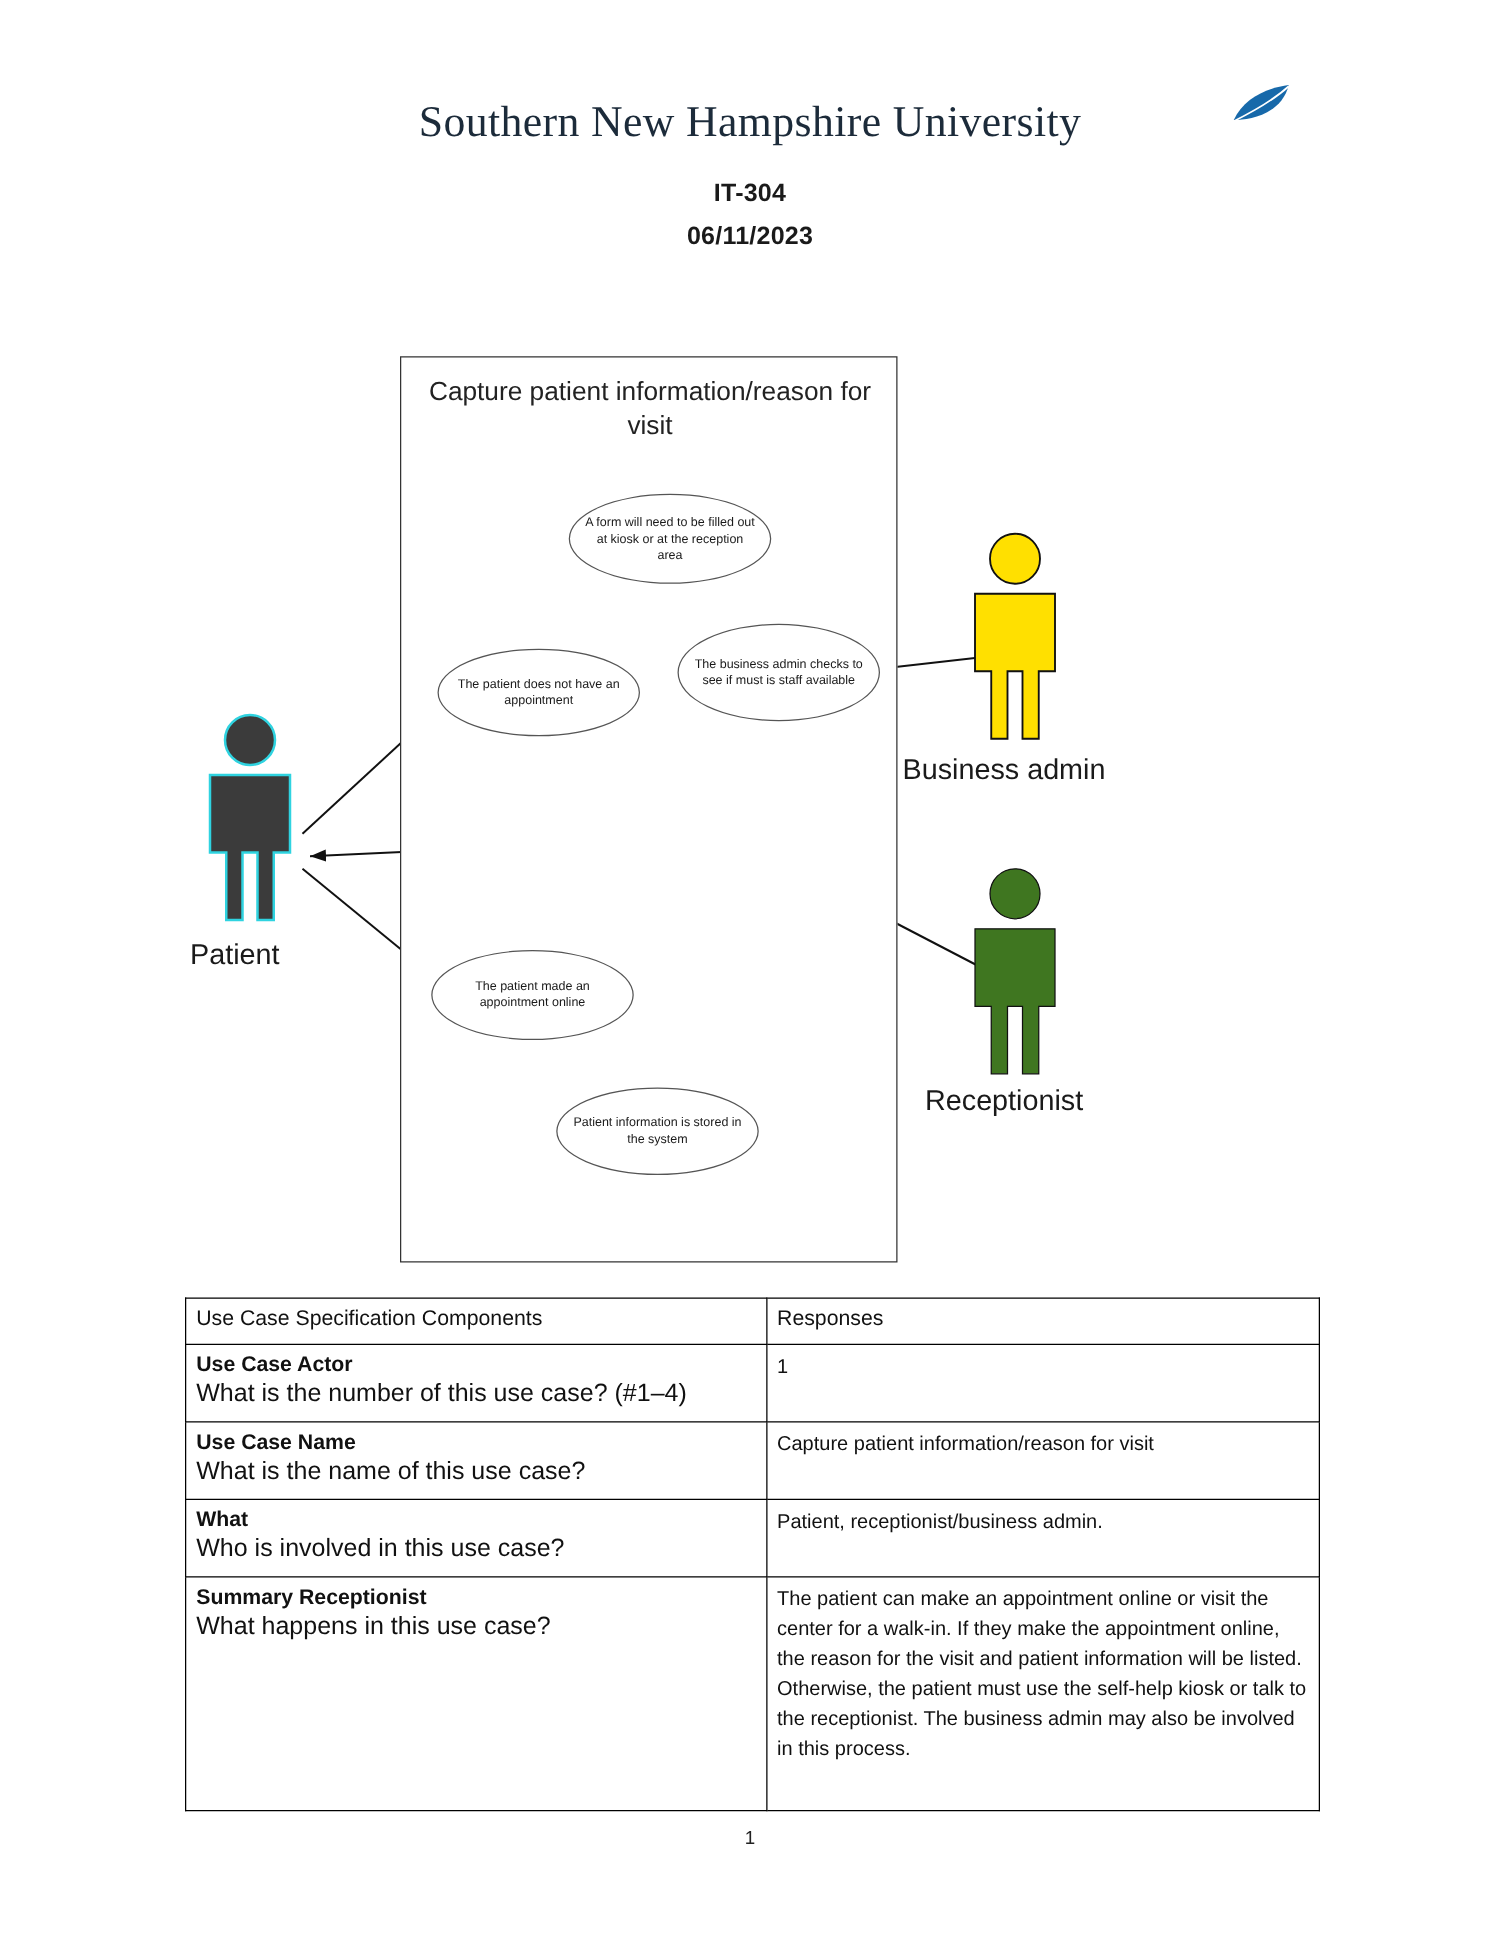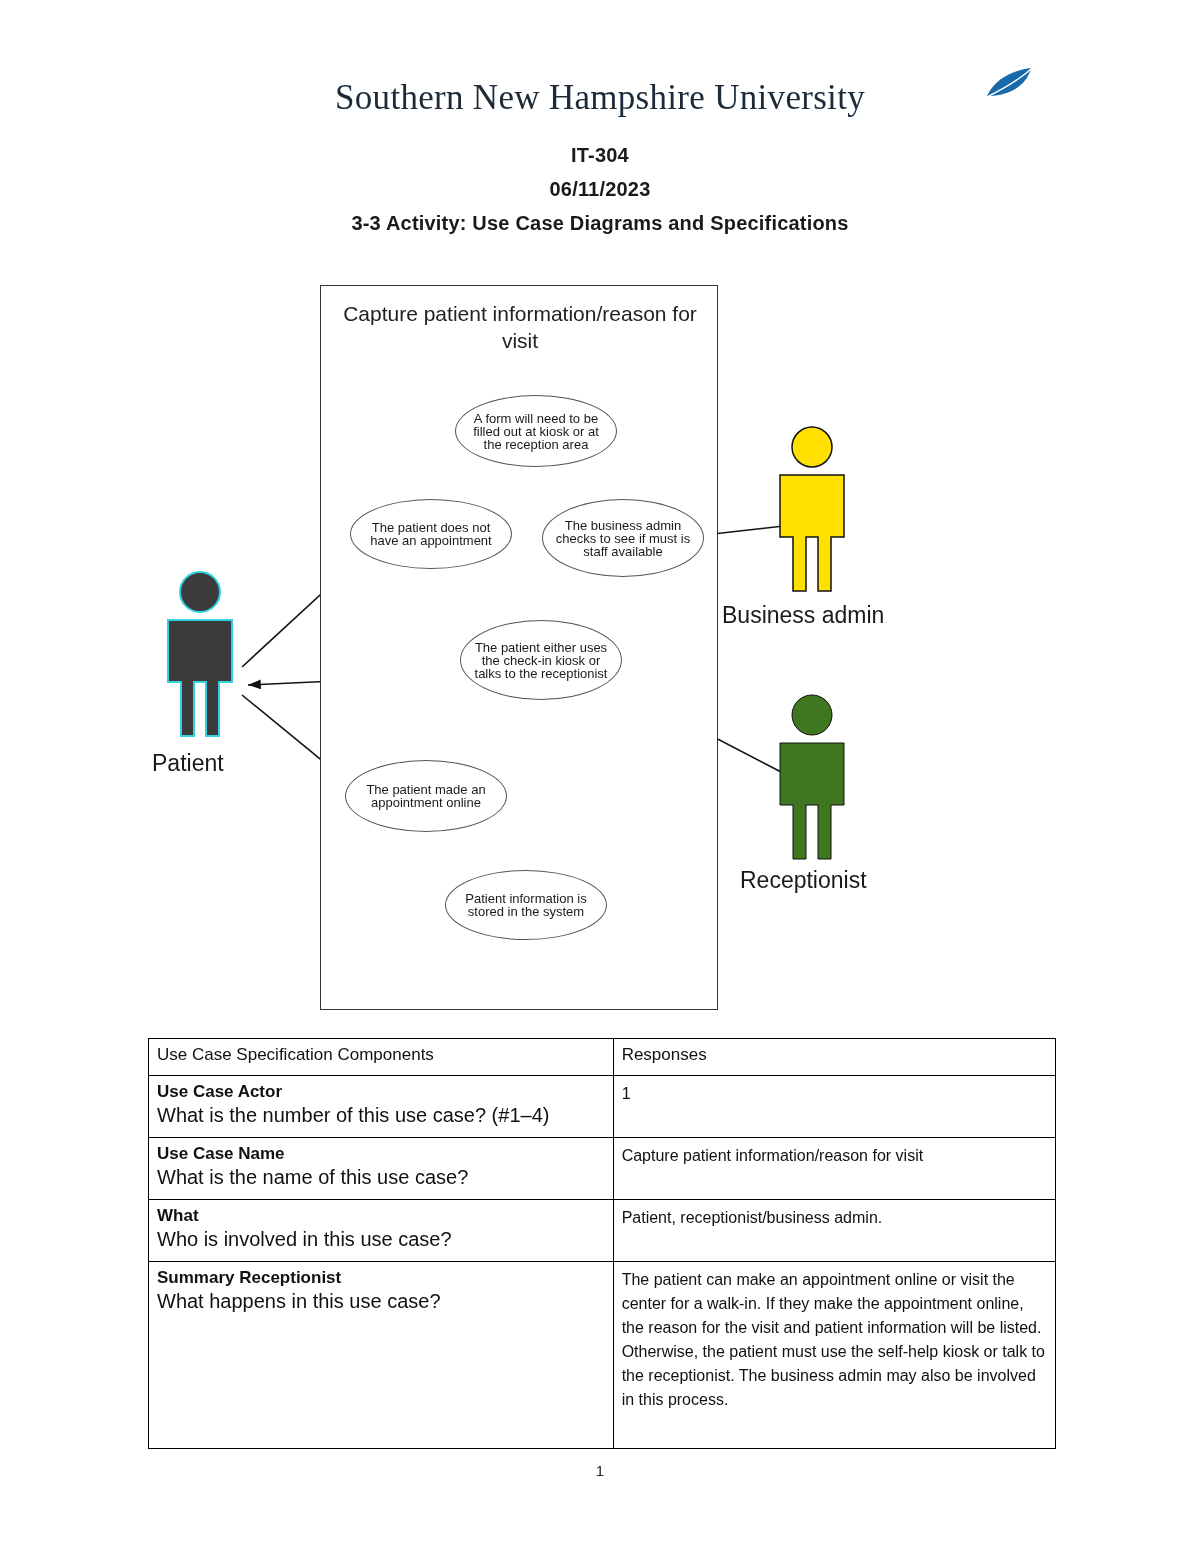--- a/index.html
+++ b/index.html
@@ -84,28 +84,28 @@
 
   .ellipse {
     position: absolute;
     border: 1px solid #555;
     border-radius: 50%;
     background: #fff;
     display: flex;
     align-items: center;
     justify-content: center;
     text-align: center;
-    font-size: 13px;
+    font-size: 10px;
     line-height: 13px;
     color: #1a1a1a;
     padding: 0 10px;
     box-sizing: border-box;
   }
   #uc-form      { left: 325px; top: 120px; width: 162px; height: 72px; }
-  #uc-noappt    { left: 220px; top: 224px; width: 162px; height: 70px; }
+  #uc-noappt    { left: 220px; top: 244px; width: 162px; height: 70px; }
   #uc-staff     { left: 412px; top: 224px; width: 162px; height: 78px; }
   #uc-kiosk     { left: 330px; top: 345px; width: 162px; height: 80px; }
   #uc-online    { left: 215px; top: 485px; width: 162px; height: 72px; }
   #uc-stored    { left: 315px; top: 595px; width: 162px; height: 70px; }
 
   .actor-label {
     position: absolute;
     font-size: 23px;
     color: #1a1a1a;
     white-space: nowrap;
@@ -160,21 +160,20 @@
       <path d="M2 30 C14 30 40 26 46 2 C30 4 10 12 2 30 Z" fill="#1769aa"></path>
       <path d="M2 31 C16 24 34 14 46 3" stroke="#ffffff" stroke-width="1.4" fill="none"></path>
     </svg>
     <span class="logo-text">Southern New Hampshire University</span>
   </div>
 </div>
 
 <div class="title-block">
   <div>IT-304</div>
   <div>06/11/2023</div>
-  <div>3-3 Activity: Use Case Diagrams and Specifications</div>
 </div>
 
 <div class="diagram">
 
   <svg width="950" height="745" style="position:absolute;left:0;top:0;">
     <defs>
       <marker id="arrow" markerWidth="10" markerHeight="10" refX="8" refY="3" orient="auto">
         <path d="M0,0 L8,3 L0,6 z" fill="#111"></path>
       </marker>
     </defs>
@@ -199,21 +198,20 @@
 
     <line x1="316" y1="544" x2="362" y2="598" stroke="#111" stroke-width="1.6" stroke-dasharray="9,7" marker-end="url(#arrow)"></line>
   </svg>
 
   <div class="system-box"></div>
   <div class="system-title">Capture patient information/reason for visit</div>
 
   <div class="ellipse" id="uc-form">A form will need to be filled out  at kiosk or at the reception area</div>
   <div class="ellipse" id="uc-noappt">The patient does not have an appointment</div>
   <div class="ellipse" id="uc-staff">The business admin checks to see if must is staff available</div>
-  <div class="ellipse" id="uc-kiosk">The patient either uses the check-in kiosk or talks to the receptionist</div>
   <div class="ellipse" id="uc-online">The patient made an appointment online</div>
   <div class="ellipse" id="uc-stored">Patient information is stored in the system</div>
 
   <svg class="actor" style="left:24px;top:295px;" width="92" height="170">
     <circle cx="46" cy="22" r="20" fill="#3b3b3b" stroke="#2fd3e0" stroke-width="2"></circle>
     <path d="M14 50 h64 v62 h-13 v54 h-13 v-54 h-12 v54 h-13 v-54 h-13 z" fill="#3b3b3b" stroke="#2fd3e0" stroke-width="2"></path>
   </svg>
   <div class="actor-label" id="label-patient">Patient</div>
 
   <svg class="actor" style="left:636px;top:150px;" width="92" height="170">

